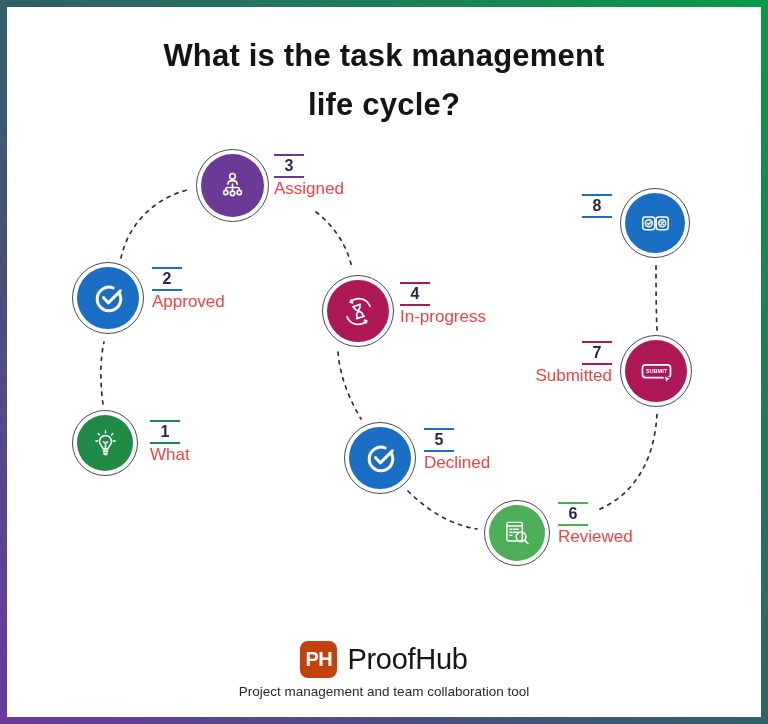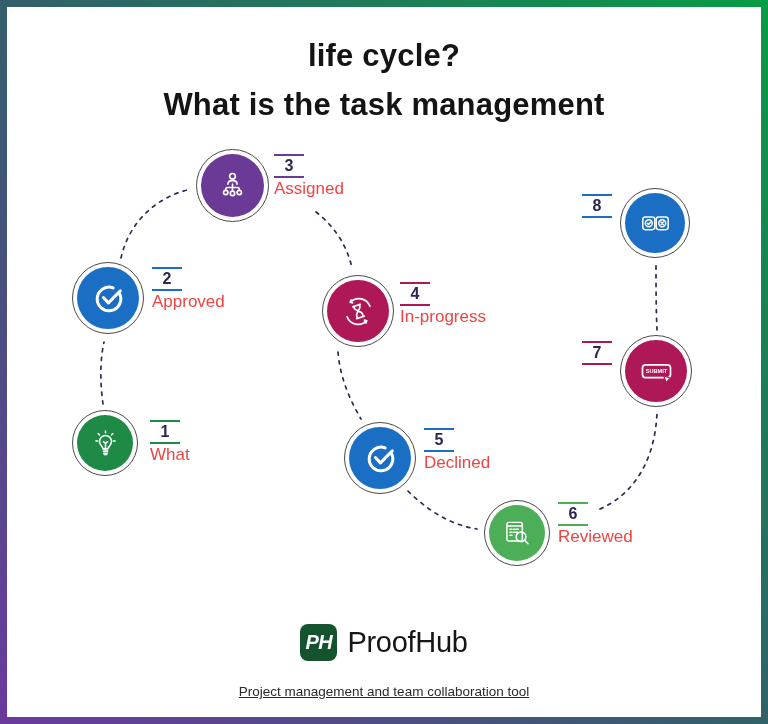--- a/index.html
+++ b/index.html
@@ -18,32 +18,32 @@
   .info{position:absolute;}
   .info.right{text-align:right;}
   .num{display:inline-block;min-width:24px;text-align:center;font-size:16px;font-weight:bold;
        color:#2b2750;padding:1px 3px;border-top:2px solid transparent;border-bottom:2px solid transparent;}
   .label{font-size:17px;color:#ef4444;margin-top:1px;white-space:nowrap;}
   .footer{position:absolute;left:0;bottom:18px;width:100%;text-align:center;}
   .logo-row{display:inline-flex;align-items:center;gap:10px;}
   .logo-mark{width:37px;height:37px;border-radius:8px;display:flex;align-items:center;justify-content:center;
              color:#fff;font-weight:bold;font-size:20px;letter-spacing:-.5px;}
   .brand{font-size:29px;font-weight:normal;color:#161616;letter-spacing:-.3px;}
-  .tagline{margin-top:23px;font-size:13.5px;color:#2a2a2a;text-decoration:underline;}
+  .tagline{margin-top:6px;font-size:13.5px;color:#2a2a2a;}
   svg text{font-family:"Liberation Sans",sans-serif;}
 </style>
 </head>
 <body>
 
 <div class="frame">
 <div class="canvas">
 
   <div class="title">
+    <div>What is the task management</div>
     <div>life cycle?</div>
-    <div>What is the task management</div>
   </div>
 
   <svg class="connectors" viewBox="0 0 768 724">
     <path class="connector" d="M 103 404 C 100 382 100 360 104 342"></path>
     <path class="connector" d="M 121 258 C 129 222 156 197 191 189"></path>
     <path class="connector" d="M 316 212 C 334 226 347 245 352 268"></path>
     <path class="connector" d="M 338 352 C 340 378 350 400 361 419"></path>
     <path class="connector" d="M 408 491 C 429 512 452 525 477 529"></path>
     <path class="connector" d="M 600 509 C 636 493 655 458 657 413"></path>
     <path class="connector" d="M 657 330 C 656 308 656 285 656 262"></path>
@@ -174,20 +174,21 @@
           <g fill="none" stroke="#fff" stroke-width="1.4" stroke-linecap="round" stroke-linejoin="round">
             <rect x="4.5" y="10.5" width="23" height="10.5" rx="2.6"></rect>
           </g>
           <text x="16" y="17.4" text-anchor="middle" font-size="4.6" font-weight="bold" fill="#fff">SUBMIT</text>
           <path d="M21.8 19.3l2.3 6.4 1.4-2.6 2.6-1.3Z" fill="#fff" stroke="#ae1857" stroke-width="1"></path>
         </svg>
       </div>
     </div>
     <div class="info right" style="left:445px;top:334px;width:160px;">
       <div class="num" style="border-top-color: rgb(174, 24, 87); border-bottom-color: rgb(174, 24, 87);">7</div>
+      <div class="label">Submitted</div>
     </div>
   </div>
 
   <div class="step">
     <div class="ring" style="left:613px;top:181px;width:70px;height:70px;">
       <div class="disc" style="background: rgb(26, 111, 196);">
         <svg viewBox="0 0 32 32" width="37" height="37">
           <g fill="none" stroke="#fff" stroke-width="1.3" stroke-linecap="round" stroke-linejoin="round">
             <rect x="5" y="10.3" width="10.4" height="11" rx="2.2"></rect>
             <rect x="16.6" y="10.3" width="10.4" height="11" rx="2.2"></rect>
@@ -199,20 +200,20 @@
         </svg>
       </div>
     </div>
     <div class="info right" style="left:425px;top:187px;width:180px;">
       <div class="num" style="border-top-color: rgb(26, 111, 196); border-bottom-color: rgb(26, 111, 196);">8</div>
     </div>
   </div>
 
   <div class="footer">
     <div class="logo-row">
-      <div class="logo-mark" style="background: #14532d; font-style: italic;">PH</div>
+      <div class="logo-mark" style="background: #c2410c;">PH</div>
       <div class="brand">ProofHub</div>
     </div>
     <div class="tagline">Project management and team collaboration tool</div>
   </div>
 
 </div>
 </div>
 
 </body></html>

